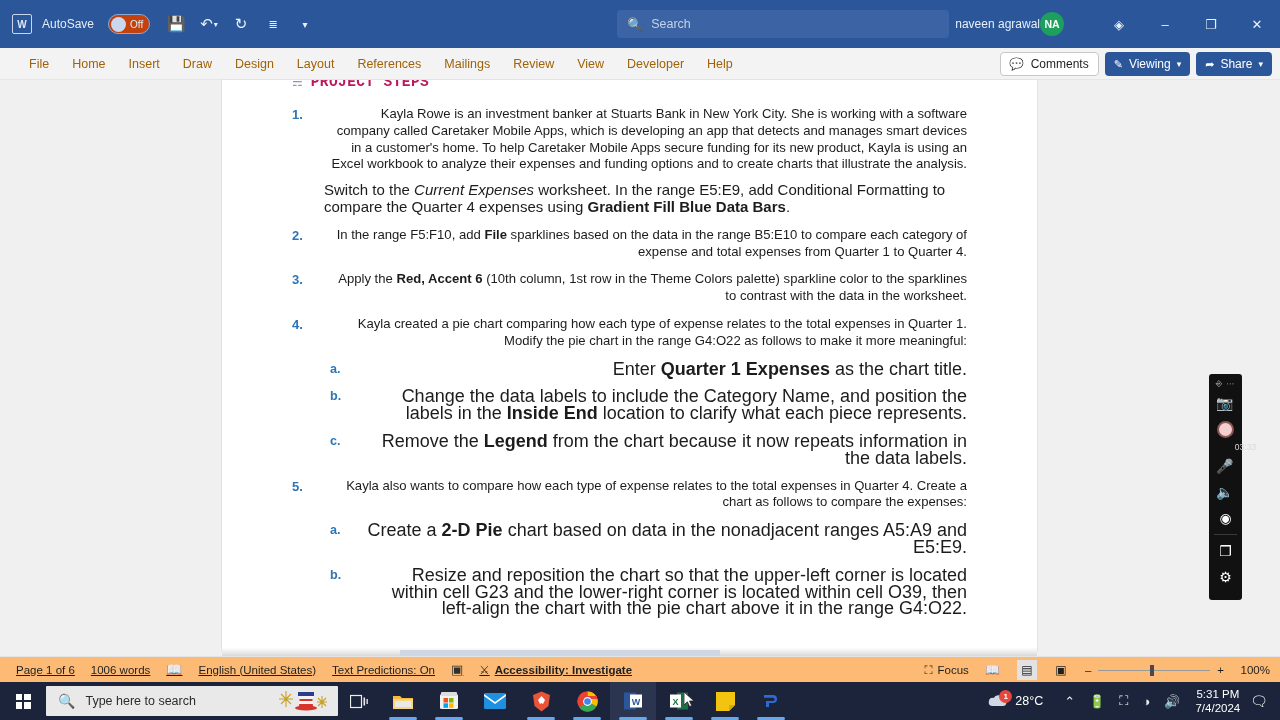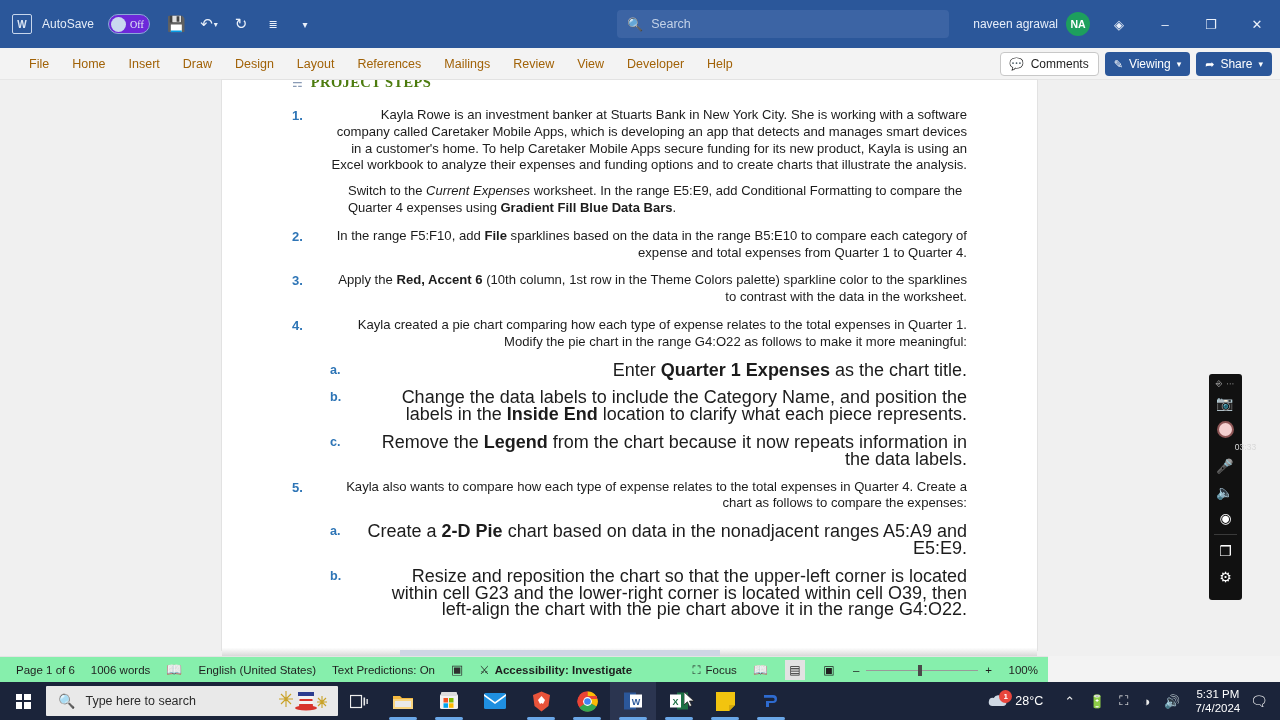--- a/index.html
+++ b/index.html
@@ -16,47 +16,46 @@
     background:#2b579a; display:flex; align-items:center; color:#fff;
   }
   .tb-appicon{
     width:20px;height:20px;margin-left:12px;margin-right:10px;
     border:1.5px solid #c7d6ec;border-radius:2px;
     display:flex;align-items:center;justify-content:center;
     font-size:10px;font-weight:bold;color:#dbe6f5;
   }
   .tb-autosave-label{font-size:12px;color:#e4ecf7;margin-right:14px;}
   .tb-toggle{
-    width:42px;height:20px;border-radius:10px;background:#6d28d9;
+    width:42px;height:20px;border-radius:10px;background:#c2410c;
     border:1px solid #8ba9d6;display:flex;align-items:center;padding:0 2px;
     margin-right:12px;
-    font-family:Liberation Serif, serif;
   }
   .tb-toggle .knob{width:15px;height:15px;border-radius:50%;background:#c9d8ef;}
   .tb-toggle .offtxt{font-size:10px;color:#e4ecf7;margin-left:4px;}
   .tb-icon{
     width:30px;height:30px;display:flex;align-items:center;justify-content:center;
     color:#e9f0fa;font-size:15px;margin-right:2px;
   }
   .tb-title{
     font-size:12.5px;color:#eef3fb;margin-left:24px;white-space:nowrap;
   }
   .tb-search{
     position:absolute;left:617px;top:10px;width:332px;height:28px;
     background:#3c64a4;border-radius:4px;display:flex;align-items:center;
     padding-left:10px;
   }
   .tb-search .sicon{font-size:13px;color:#cfdcef;margin-right:8px;}
   .tb-search .sph{font-size:12.5px;color:#c3d2e8;}
   .tb-right{position:absolute;right:0;top:0;height:48px;display:flex;align-items:center;}
-  .tb-user{font-size:12px;color:#e7eefa;margin-right:8px;}
+  .tb-user{font-size:12px;color:#e7eefa;}
   .tb-avatar{
     width:24px;height:24px;border-radius:50%;background:#1d9f5d;color:#fff;
     font-size:10.5px;font-weight:bold;display:flex;align-items:center;justify-content:center;
-    margin-right:6px;
+    margin-right:32px;
   }
   .tb-wbtn{
     width:46px;height:48px;display:flex;align-items:center;justify-content:center;
     color:#eaf0fa;font-size:13px;
   }
 
   
   .ribbon{
     position:absolute;top:48px;left:0;width:1280px;height:32px;
     background:#f3f3f3;display:flex;align-items:center;
@@ -91,39 +90,39 @@
     overflow:hidden;
   }
   .page-inner{padding:0 70px;position:relative;}
   .heading{
     display:flex;align-items:center;gap:8px;
     margin-top:-6px;
     padding-bottom:2px;
   }
   .heading .hicon{font-size:12px;color:#8a9bb5;}
   .heading .htext{
-    font-family:Liberation Serif, serif;
-    font-size:14.5px;font-weight:bold;color:#4d7c0f;letter-spacing:.4px;
+    font-family:Liberation Mono, monospace;
+    font-size:14.5px;font-weight:bold;color:#be185d;letter-spacing:.4px;
   }
   .olist{margin-top:14px;}
   .li{display:flex;margin-bottom:11px;}
   .li .num{
     width:36px;flex:0 0 36px;color:#2e75b6;font-size:13px;font-weight:600;padding-top:1px;
   }
   .li .body{
     flex:1;font-family:"Liberation Sans",sans-serif;
     font-size:13.1px;line-height:16.8px;color:#1c1c1c;text-align:right;
   }
   .sub{margin-left:38px;}
   .sub .num{width:31px;flex:0 0 31px;color:#2e75b6;font-size:12.6px;}
   .sub .body{font-size:18px;}
   b{font-weight:bold;}
   i{font-style:italic;}
-  .para-cont{margin-left:56px;margin-top:-2px;margin-bottom:11px;
-    font-size:13px;line-height:16.8px;color:#1c1c1c;}
+  .para-cont{margin-left:32px;margin-top:-2px;margin-bottom:11px;
+    font-size:15px;line-height:16.8px;color:#1c1c1c;}
 
   
   .pagefade{
     position:absolute;left:222px;top:562px;width:815px;height:14px;
     background:linear-gradient(to bottom,rgba(255,255,255,0) 0%,#fff 40%,#d9d9d9 100%);
   }
   .nextpage{
     position:absolute;left:400px;top:570px;width:320px;height:6px;background:#cfd6e4;
   }
 
@@ -147,23 +146,23 @@
     color:#fff;font-size:14px;
   }
   .rec .timer{font-size:8.5px;color:#d8d8d8;height:11px;margin-left:40px;}
   .rec .sep{width:23px;height:1px;background:#3a3a3a;margin:3px 0;}
   .recdot{
     width:17px;height:17px;border-radius:50%;background:#f3cfcf;border:2px solid #8d5555;
   }
 
   
   .statusbar{
-    position:absolute;top:656px;left:0;width:1048px;height:26px;background:#86efac;
+    position:absolute;top:656px;left:0;width:1280px;height:26px;background:#fdba74;
     display:flex;align-items:center;border-top:1px solid #e4e4e4;
-    font-size:11.5px;color:#1f1f1f;
+    font-size:11.5px;color:#1f1f1f;text-decoration:underline;
   }
   .sb-item{margin-left:16px;white-space:nowrap;display:flex;align-items:center;gap:5px;}
   .sb-right{position:absolute;right:10px;top:0;height:26px;display:flex;align-items:center;gap:14px;}
   .sb-ico{font-size:13px;color:#2f2f2f;}
   .zoomwrap{display:flex;align-items:center;gap:7px;}
   .zoomtrack{width:112px;height:1px;background:#9a9a9a;position:relative;}
   .zoomthumb{position:absolute;left:52px;top:-5px;width:4px;height:11px;background:#4a4a4a;}
   .zoompct{font-size:11.5px;min-width:32px;text-align:right;}
   .viewbtn{width:20px;height:20px;display:flex;align-items:center;justify-content:center;font-size:12px;}
   .viewbtn.sel{background:#e2e2e2;}

